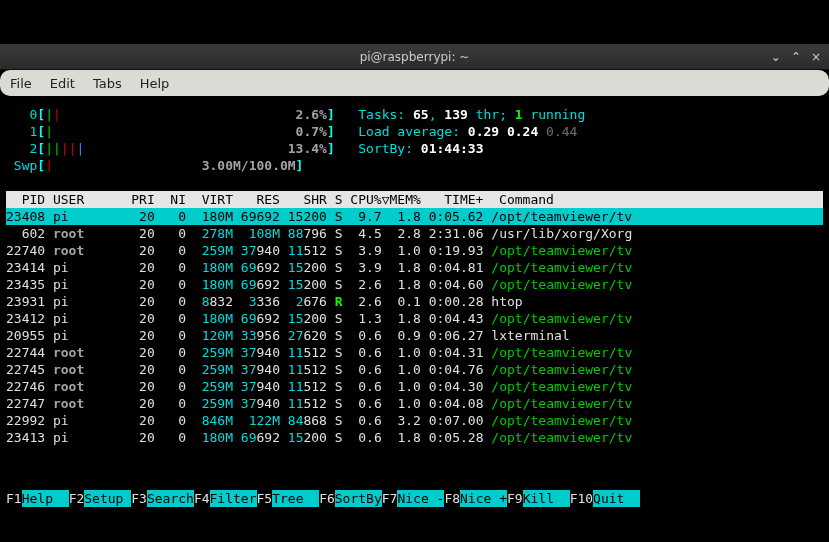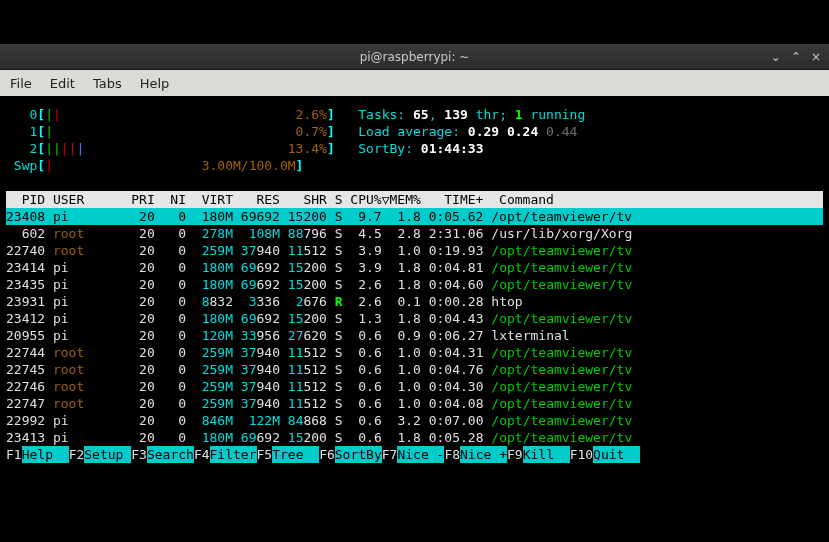--- a/index.html
+++ b/index.html
@@ -38,57 +38,59 @@
 .menubar {
   height: 26px;
   background: #dcdad5;
   color: #222;
   display: flex;
   align-items: center;
   gap: 18px;
   padding: 0 10px;
   font-family: "DejaVu Sans", Arial, sans-serif;
   font-size: 13px;
+  border-radius: 10px;
 }
 .menubar span { cursor: default; }
 .term {
   background: #000;
   padding: 10px 6px 0 6px;
   line-height: 17px;
   letter-spacing: 0;
 }
 .row { white-space: pre; display: block; }
 .cyan { color: #00dddd; }
 .cyanb { color: #00ffff; font-weight: bold; }
 .green { color: #00cc00; }
 .greenb { color: #00ff00; font-weight: bold; }
 .red { color: #cc0000; }
 .yellow { color: #cdcd00; }
 .blue { color: #4a7dff; }
-.grey { color: #a16207; }
+.grey { color: #a3a3a3; font-weight: bold; }
 .white { color: #e0e0e0; }
 .whiteb { color: #ffffff; font-weight: bold; }
 .dim { color: #707070; }
 
 .header-row {
   background: #e5e5e5;
   color: #000;
   white-space: pre;
   display: block;
 }
 .hl-row {
   background: #00cccc;
   color: #000;
   white-space: pre;
   display: block;
 }
 .fn-row {
   white-space: pre;
   display: flex;
   flex-wrap: nowrap;
+  margin-top: 44px;
 }
 .fn-key { color: #e0e0e0; }
 .fn-lbl { background: #00cccc; color: #000; }
 .proc-table .row span { display: inline; }
 </style>
 </head>
 <body>
 
 <div class="titlebar">
   <span>pi@raspberrypi: ~</span>

